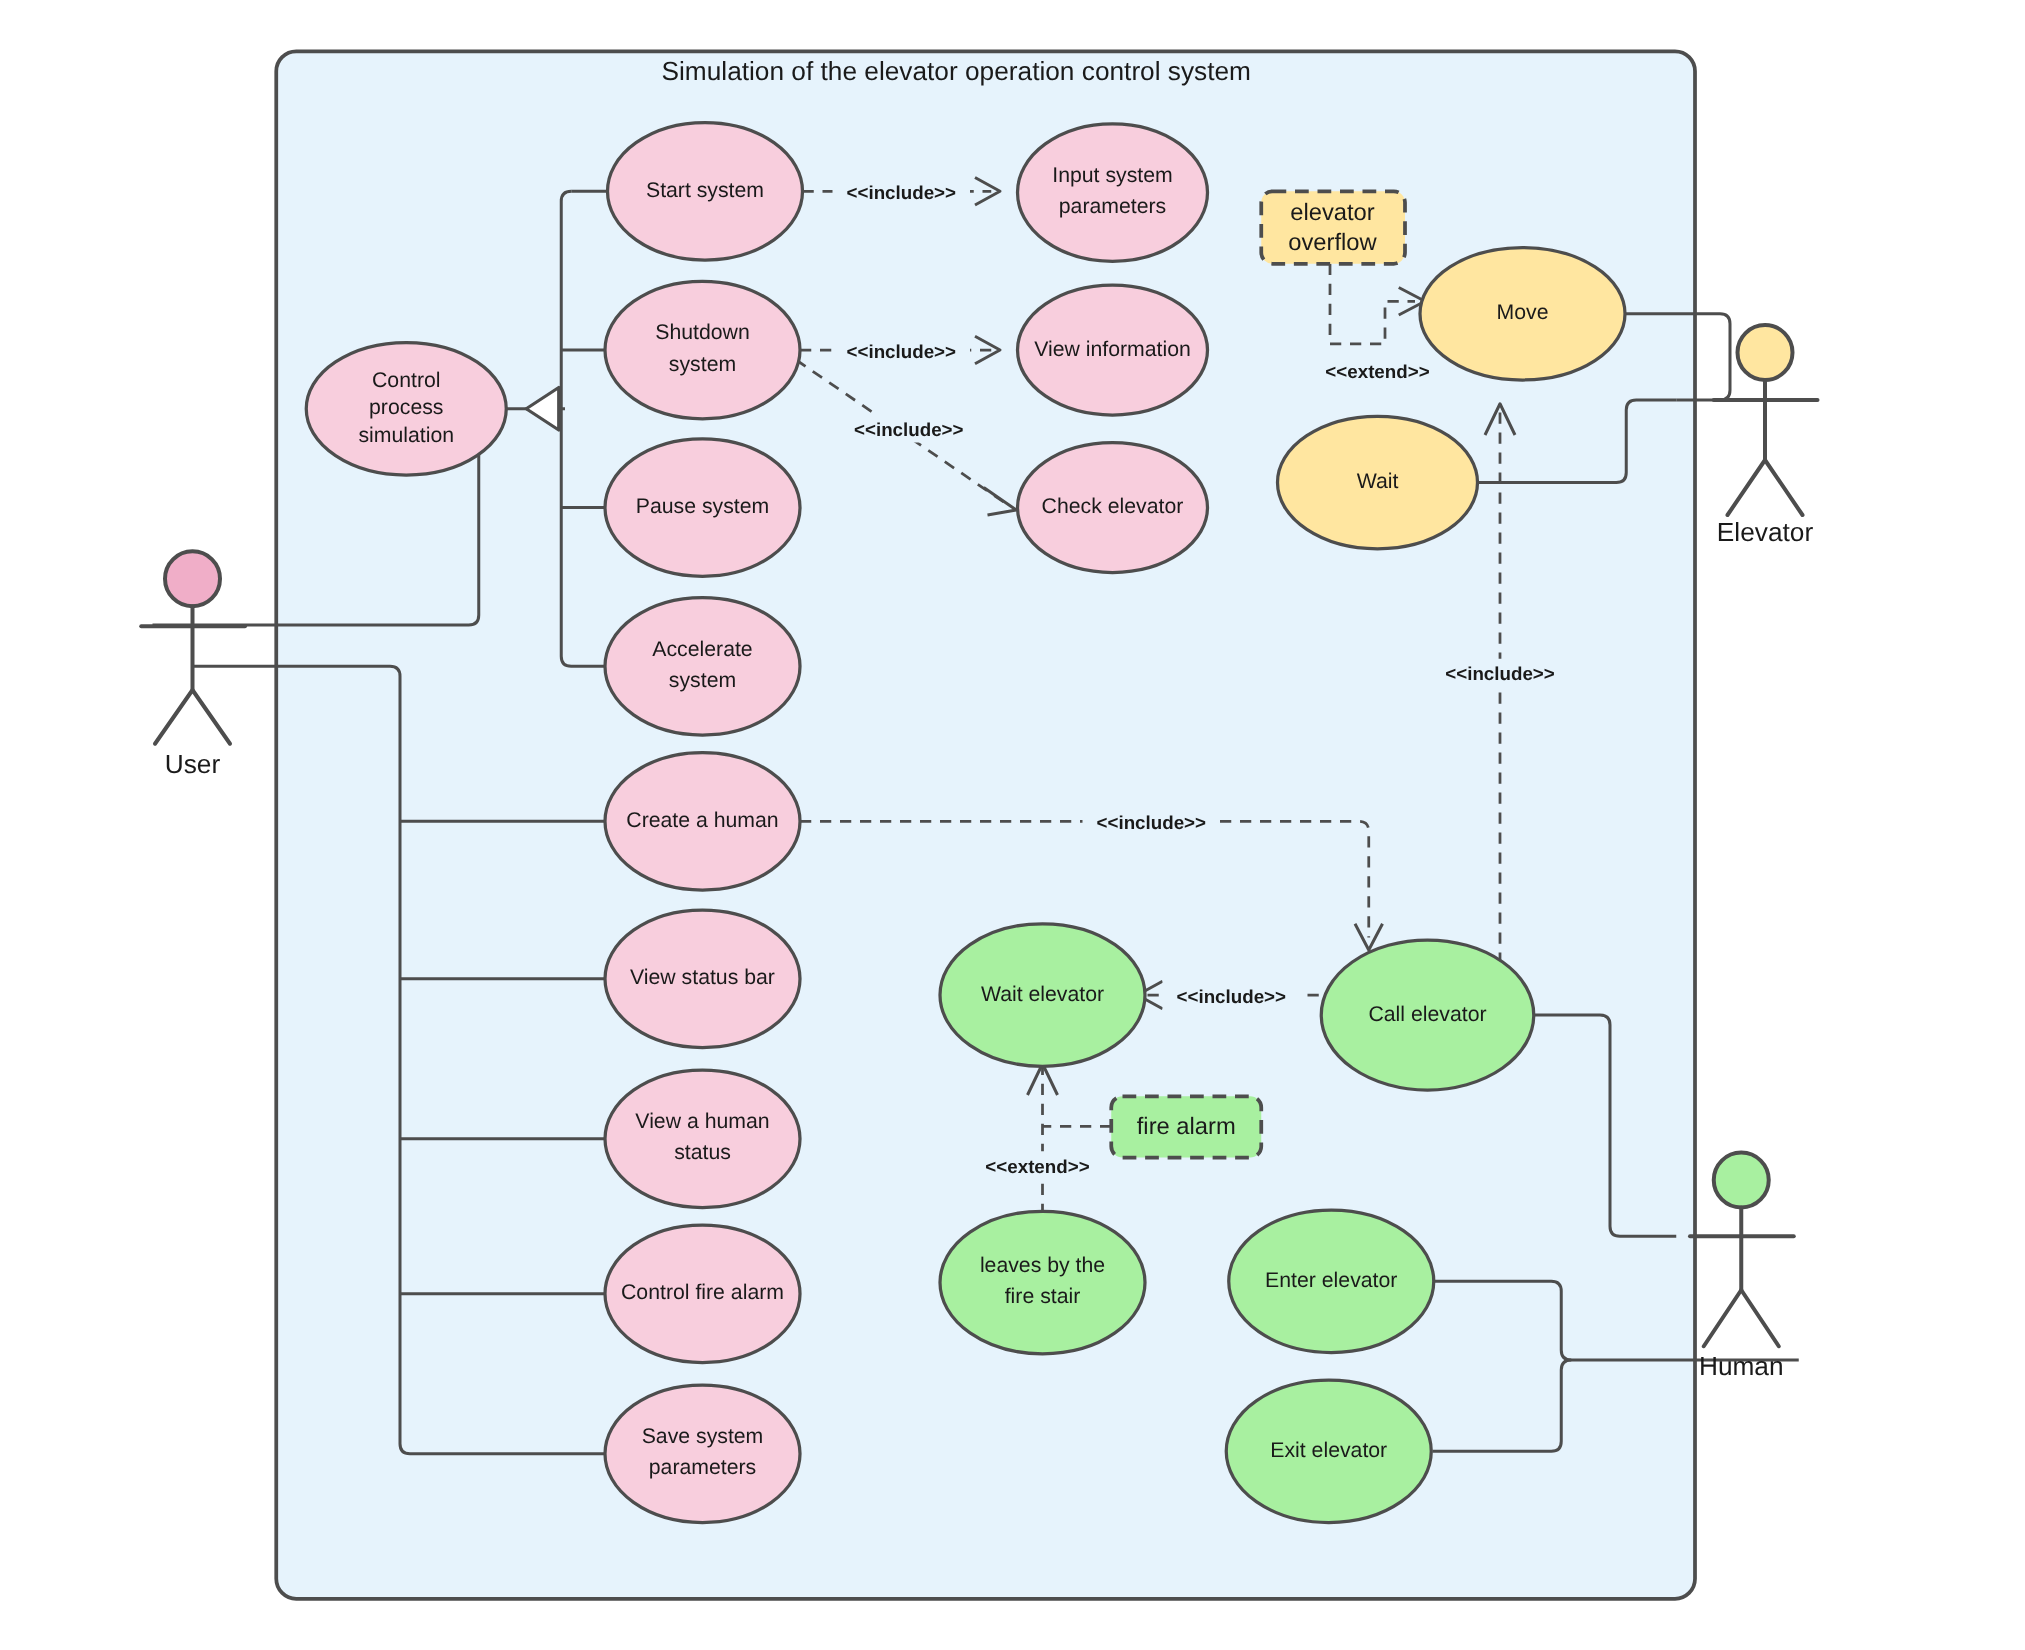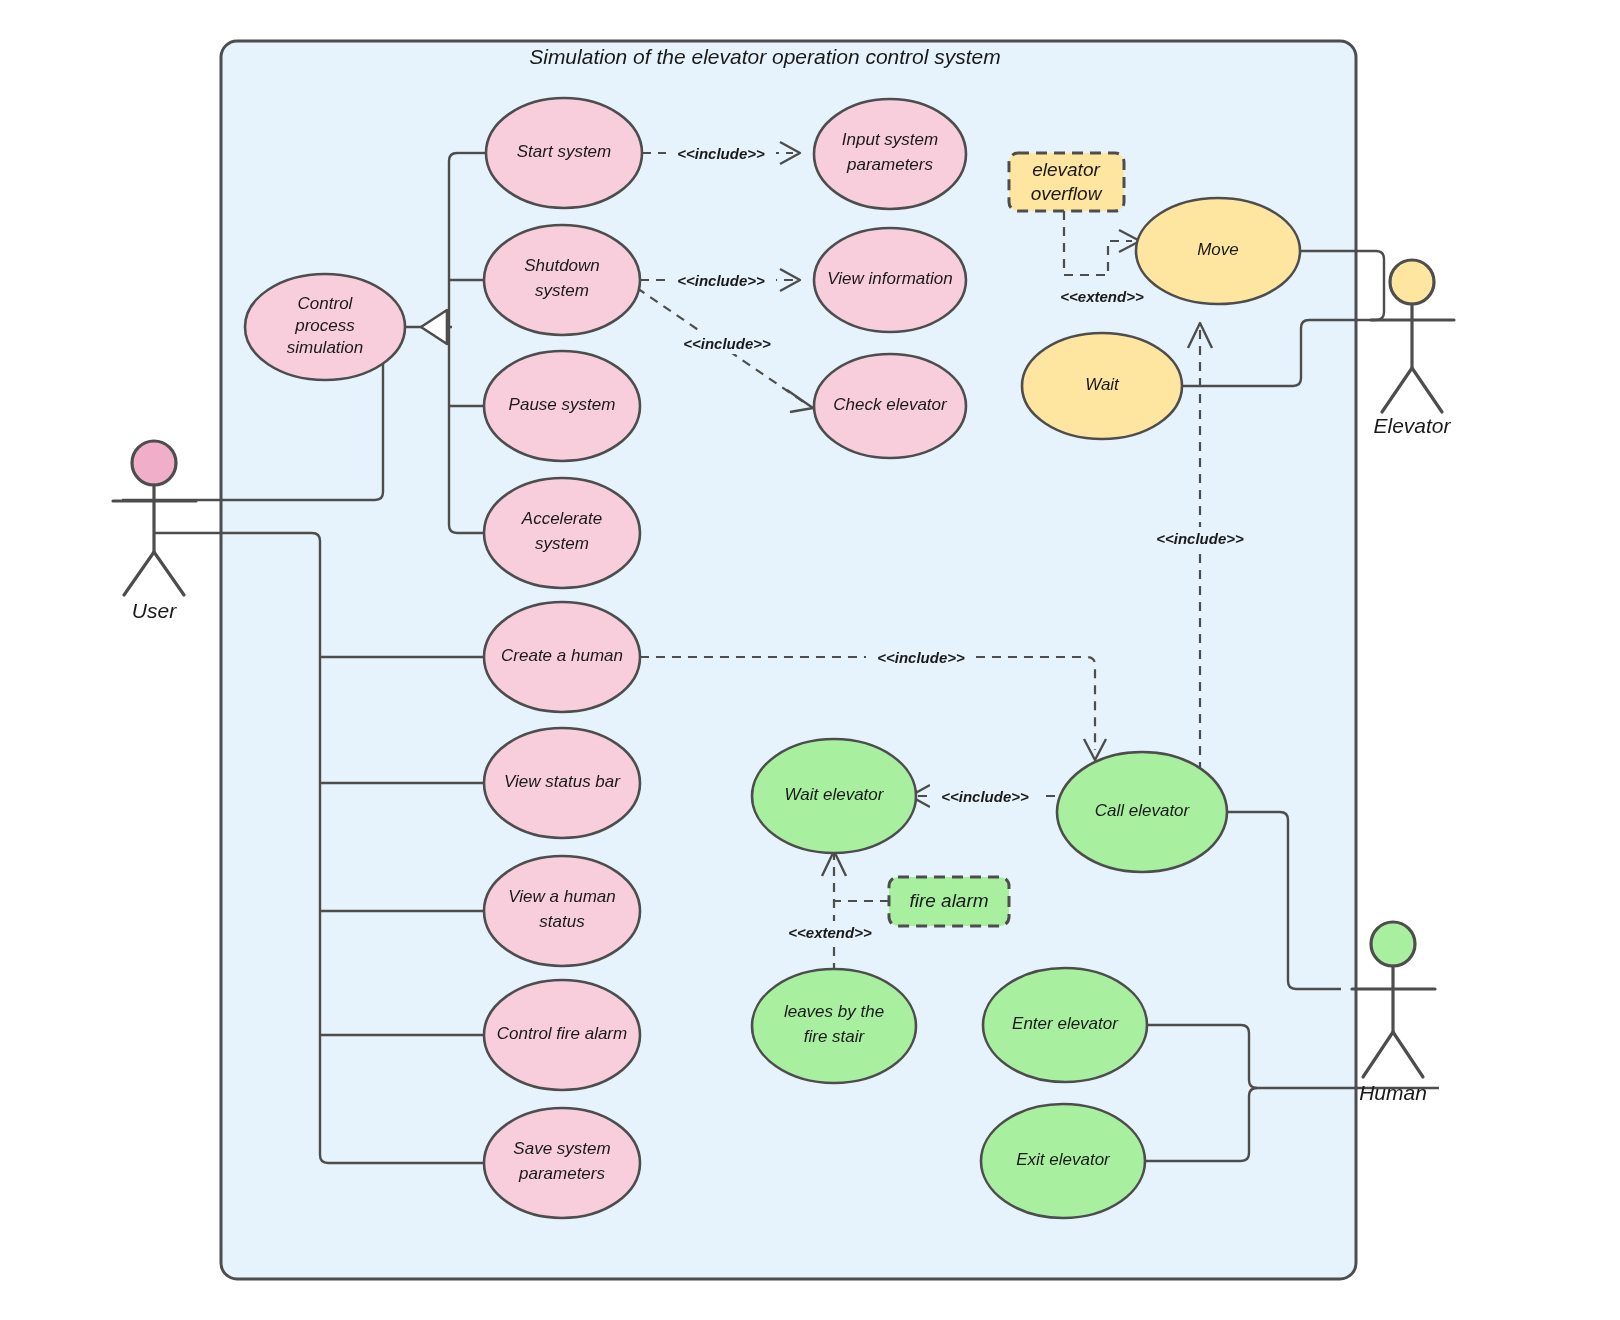--- a/index.html
+++ b/index.html
@@ -12,21 +12,20 @@
     height: 1320px;
     font-family: "Liberation Sans", sans-serif;
     position: relative;
     overflow: hidden;
   }
   #canvas {
     position: absolute;
     left: 0; top: 0;
     width: 1472px;
     height: 1320px;
-    font-style: italic;
   }
   svg { display: block; }
   .uc-label {
     font-family: "Liberation Sans", sans-serif;
     font-size: 17px;
     fill: #1a1a1a;
     text-anchor: middle;
     dominant-baseline: middle;
   }
   .actor-label {

